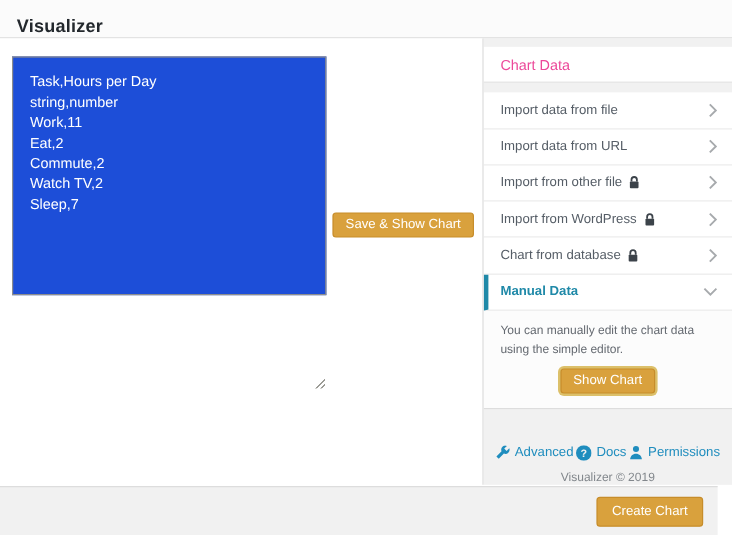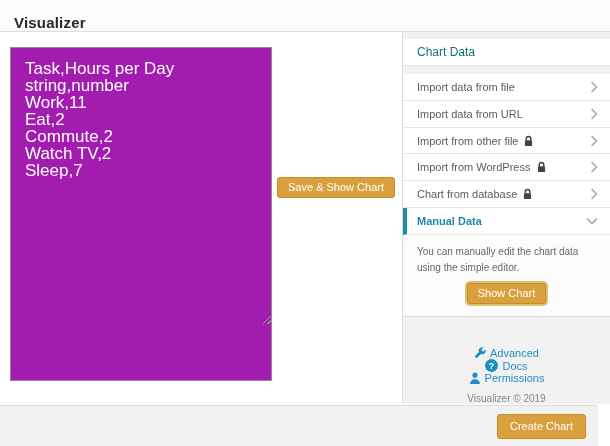--- a/index.html
+++ b/index.html
@@ -34,26 +34,26 @@
     flex: 1;
     position: relative;
     background: #fff;
     border-right: 1px solid #ddd;
   }
   .csv-editor {
     position: absolute;
     left: 10px;
     top: 15px;
     width: 262px;
-    height: 334px;
-    background: #a21caf;
+    height: 199px;
+    background: #1d4ed8;
     color: #ffffff;
     border: 1px solid #8d8d8d;
     font-family: "Liberation Sans", sans-serif;
-    font-size: 17px;
+    font-size: 12px;
     line-height: 17px;
     padding: 12px 14px;
     resize: none;
     outline: none;
   }
   .resize-handle {
     position: absolute;
     left: 261px;
     top: 282px;
     width: 10px;
@@ -86,21 +86,21 @@
     padding-top: 7px;
   }
   .sb-header {
     background: #fff;
     border-bottom: 1px solid #e2e2e2;
     height: 31px;
     display: flex;
     align-items: center;
     padding: 0 14px;
     font-size: 12px;
-    color: #0f766e;
+    color: #ec4899;
     margin-bottom: 8px;
   }
   .sb-row {
     background: #fff;
     border-bottom: 1px solid #e8e8e8;
     height: 31px;
     display: flex;
     align-items: center;
     padding: 0 12px 0 14px;
     font-size: 11px;
@@ -130,23 +130,22 @@
   .show-chart-btn {
     box-shadow: 0 0 0 2px #dcc06a;
   }
   .sb-footer {
     flex: 1;
     padding: 30px 8px 0;
   }
   .footer-links {
     display: flex;
     justify-content: space-between;
-    align-items: center;
+    align-items: flex-start;
     padding: 0 2px;
-    flex-direction: column;
   }
   .flink {
     display: inline-flex;
     align-items: center;
     gap: 4px;
     color: #1f8dbe;
     font-size: 11px;
     text-decoration: none;
     cursor: pointer;
   }

